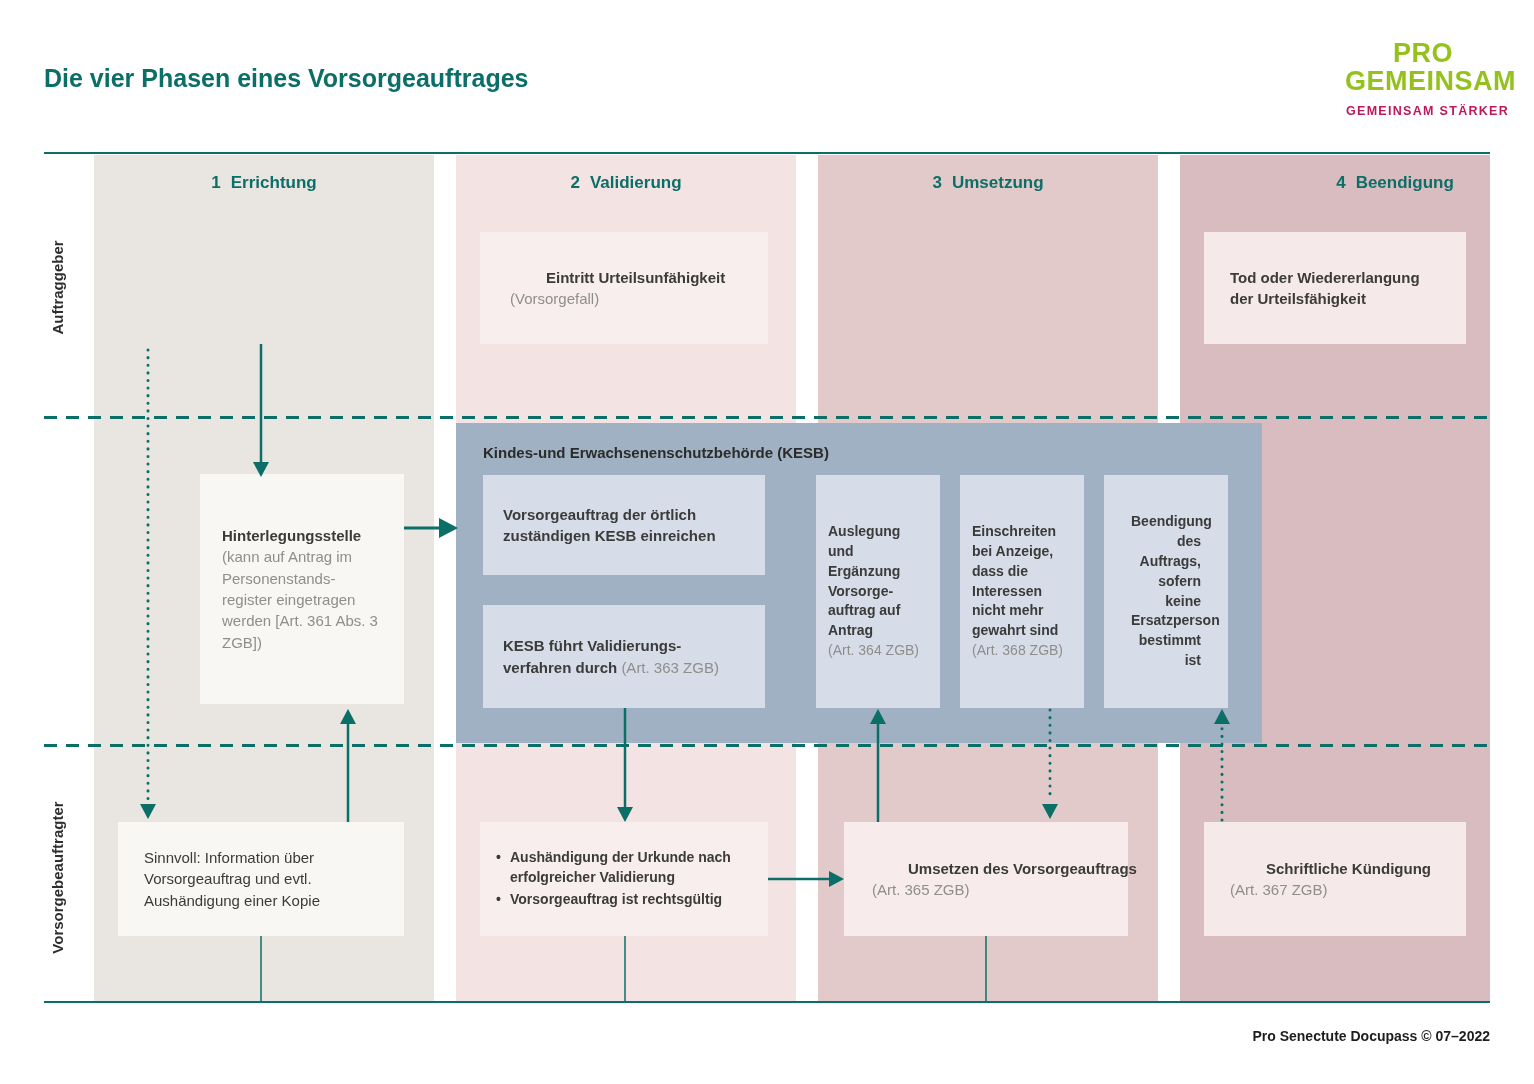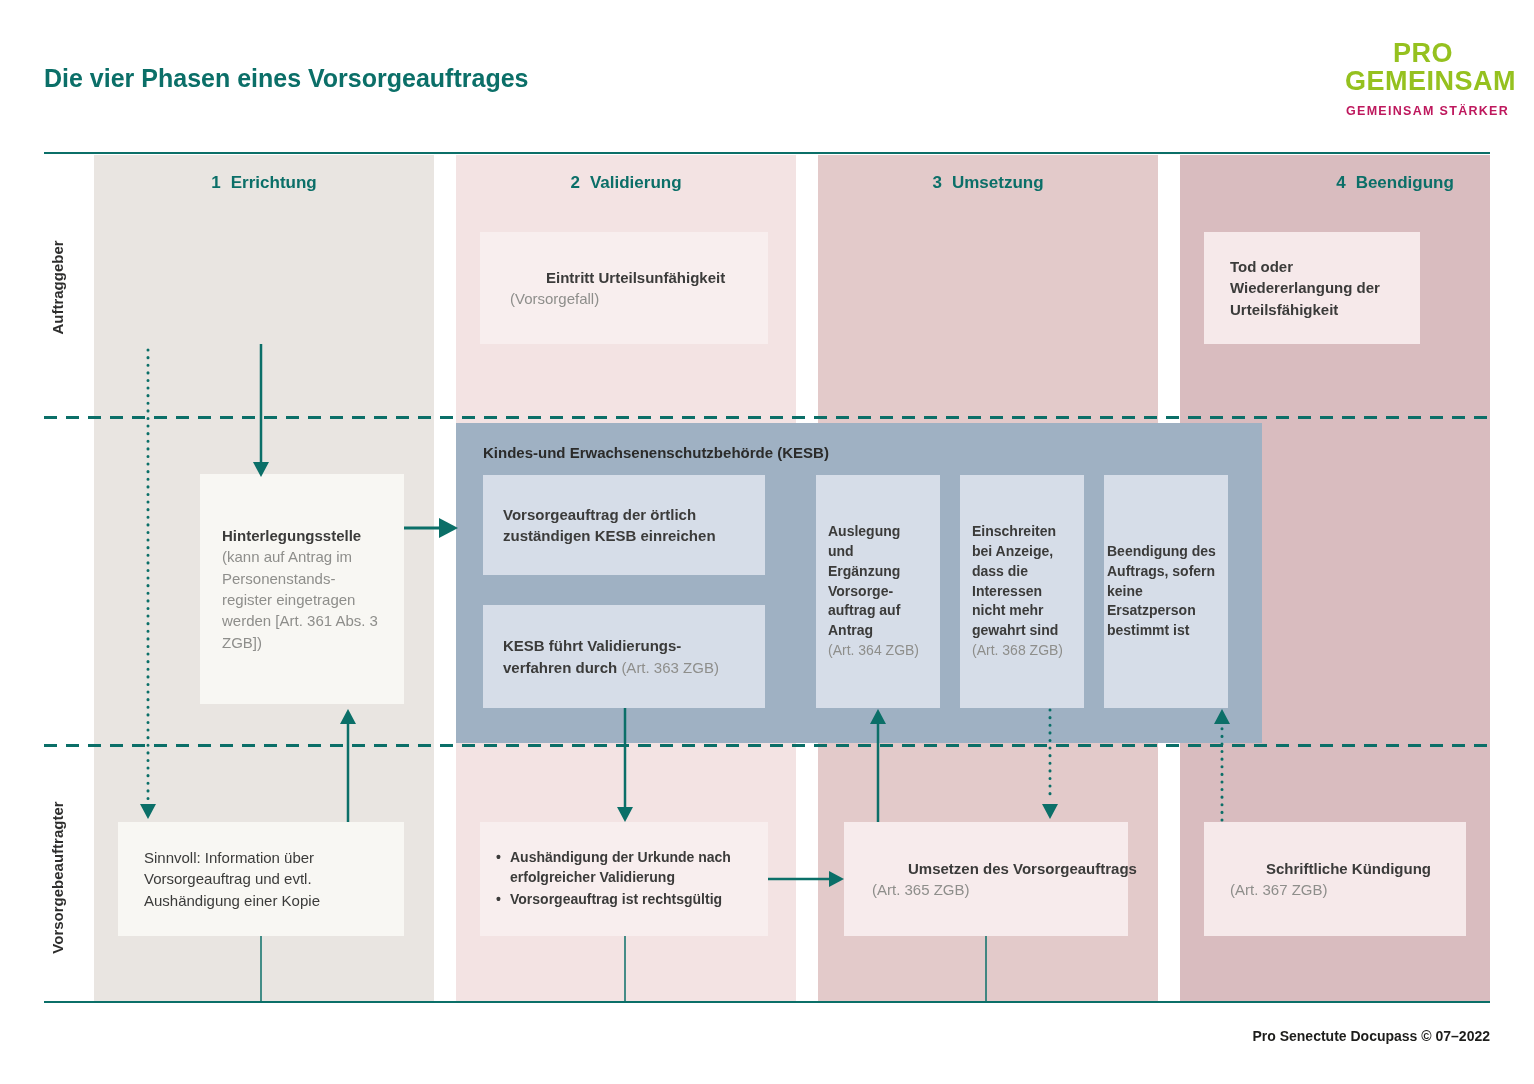--- a/index.html
+++ b/index.html
@@ -43,25 +43,25 @@
   .kbox { background: #d6dde8; }
   .inner { width: 100%; }
   .ref { font-weight: 400; color: #8e8e8b; white-space: nowrap; }
   .block { display: block; }
   .nowrap { white-space: nowrap; margin-left: 36px; }
 
   .kboxA { left: 483px; top: 475px; width: 282px; height: 100px; padding: 0 20px; }
   .kboxB { left: 483px; top: 605px; width: 282px; height: 103px; padding: 0 20px; }
   .kboxC { left: 816px;  top: 475px; width: 124px; height: 233px; padding: 0 12px; font-size: 14px; }
   .kboxD { left: 960px;  top: 475px; width: 124px; height: 233px; padding: 0 12px; font-size: 14px; }
-  .kboxE { left: 1104px; top: 475px; width: 124px; height: 233px; padding: 0 3px; font-size: 14px; }
+  .kboxE { left: 1104px; top: 475px; width: 124px; height: 233px; padding: 0 27px; font-size: 14px; text-align: right; }
 
   .box-errichten { left: 118px; top: 232px; width: 286px; height: 112px; background: #f8f7f3; padding: 0 26px; }
   .box-eintritt  { left: 480px; top: 232px; width: 288px; height: 112px; background: #f8eeee; padding: 0 30px; }
-  .box-tod       { left: 1204px; top: 232px; width: 216px; height: 112px; background: #f6e9ea; padding: 0 26px; }
+  .box-tod       { left: 1204px; top: 232px; width: 262px; height: 112px; background: #f6e9ea; padding: 0 26px; }
   .box-hinterlegung { left: 200px; top: 474px; width: 204px; height: 230px; background: #f8f7f3; padding: 0 22px; }
   .box-sinnvoll  { left: 118px; top: 822px; width: 286px; height: 114px; background: #f8f7f3; padding: 0 26px; font-weight: 400; }
   .box-bullets   { left: 480px; top: 822px; width: 288px; height: 114px; background: #f8eeee; padding: 0 10px 0 16px; font-size: 14px; }
   .box-umsetzen  { left: 844px; top: 822px; width: 284px; height: 114px; background: #f7ebec; padding: 0 28px; }
   .box-kuendigung{ left: 1204px; top: 822px; width: 262px; height: 114px; background: #f6e9ea; padding: 0 26px; }
 
   .bullet-item { position: relative; padding-left: 14px; margin: 3px 0; }
   .bullet-item::before { content: "\2022"; position: absolute; left: 0; top: 0; }
 
   .arrows { position: absolute; left: 0; top: 0; z-index: 5; pointer-events: none; }

